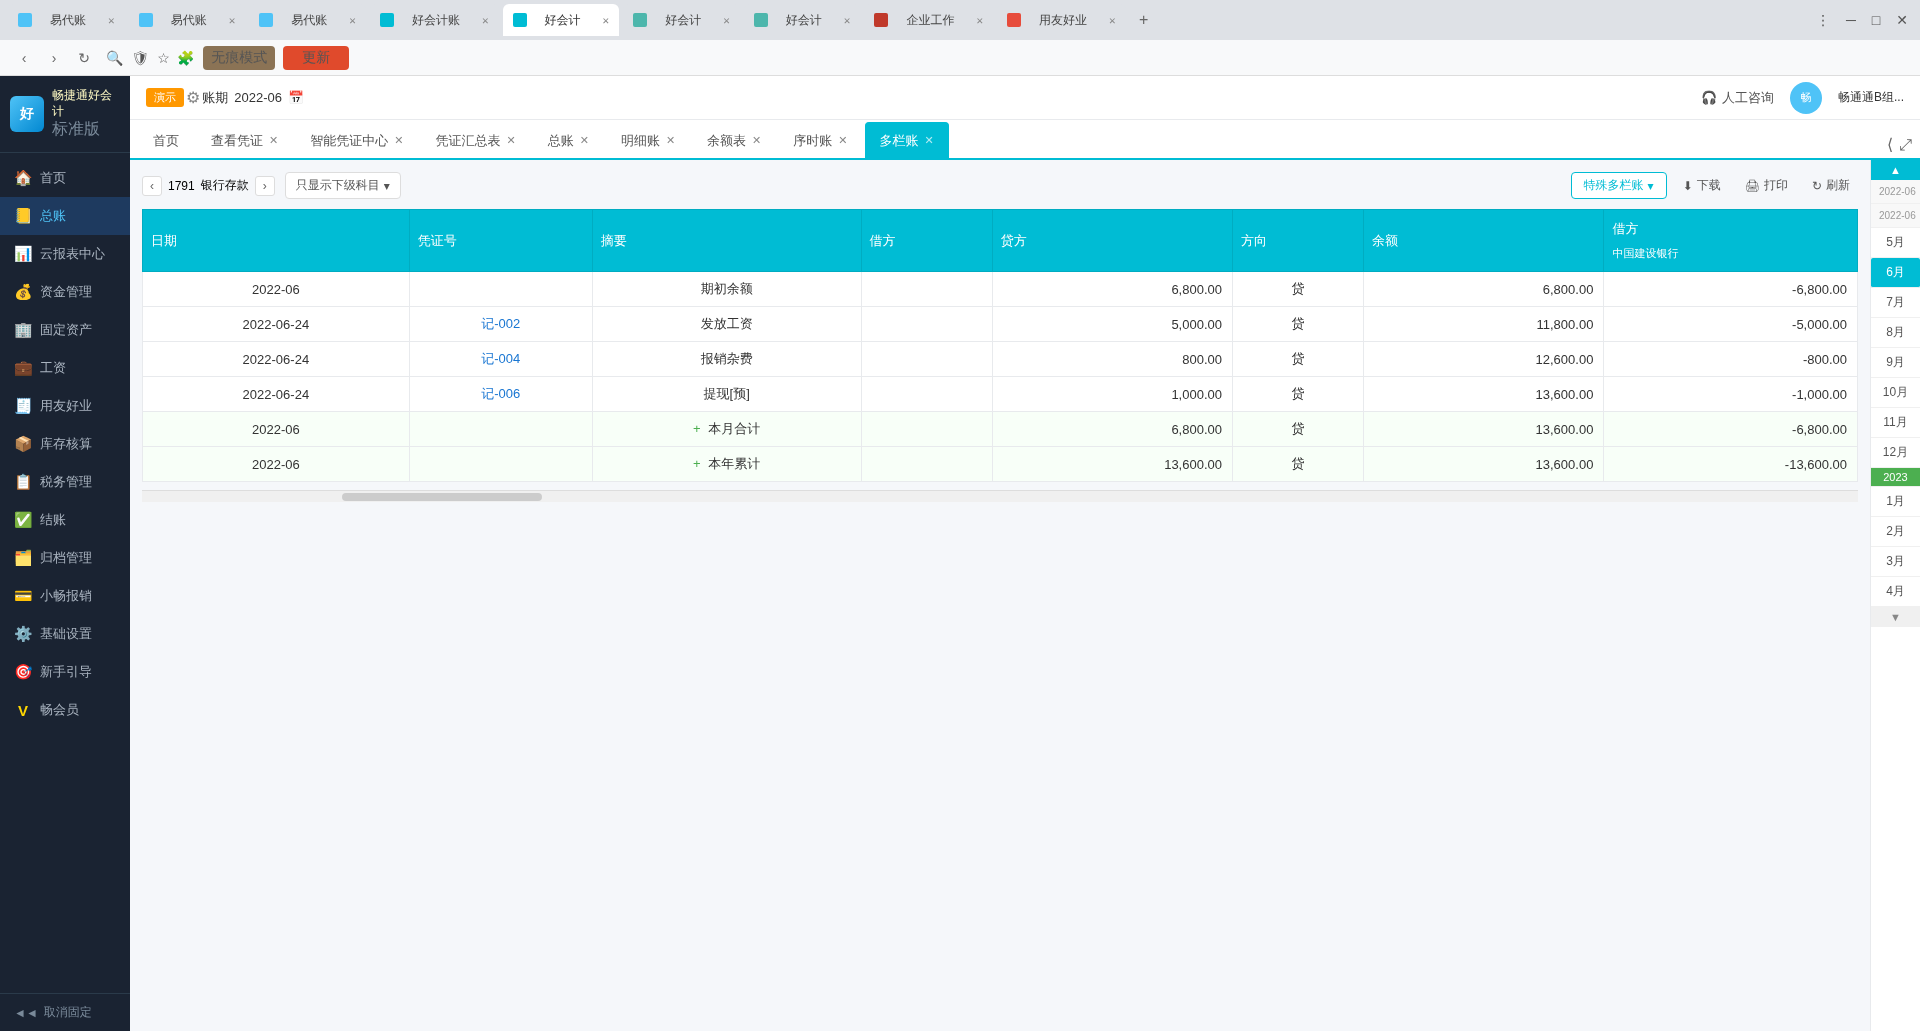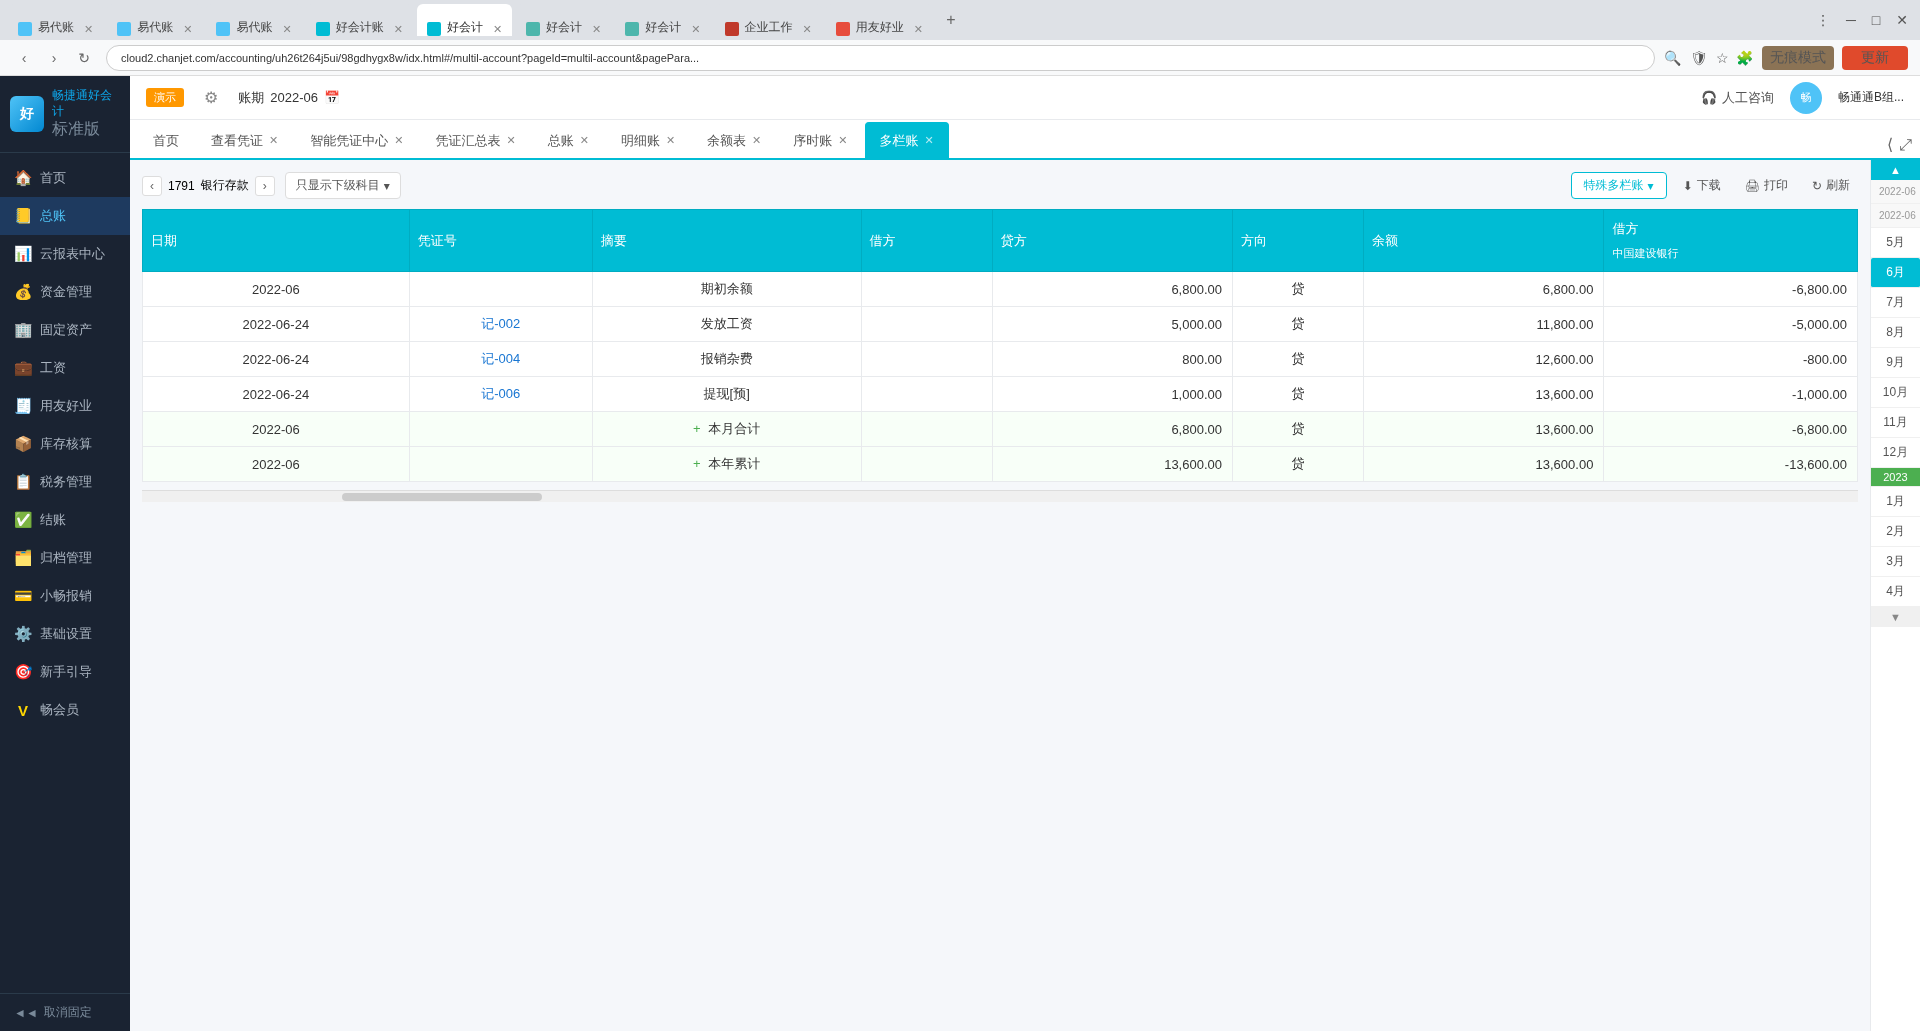--- a/index.html
+++ b/index.html
@@ -1,20 +1,20 @@
 <!DOCTYPE html>
 <html><head>
   <meta charset="utf-8">
   <style>
     * { box-sizing: border-box; margin: 0; padding: 0; }
     body { font-family: 'Microsoft YaHei', Arial, sans-serif; font-size: 12px; background: #f0f2f5; overflow: hidden; }
 
     
     .browser-chrome { background: #dee1e6; height: 40px; display: flex; align-items: center; padding: 0 8px; gap: 4px; }
-    .tab { display: flex; align-items: flex-end; height: 32px; padding: 0 10px; border-radius: 6px 6px 0 0; font-size: 12px; gap: 6px; cursor: pointer; background: #dee1e6; color: #444; max-width: 140px; }
+    .tab { display: flex; align-items: center; height: 32px; padding: 0 10px; border-radius: 6px 6px 0 0; font-size: 12px; gap: 18px; cursor: pointer; background: #dee1e6; color: #444; max-width: 140px; font-family: Liberation Mono, monospace; }
     .tab.active { background: #fff; color: #333; }
     .tab .favicon { width: 14px; height: 14px; border-radius: 2px; display: inline-block; }
     .tab .close-tab { color: #888; font-size: 11px; margin-left: 4px; }
     .tab-add { width: 28px; height: 28px; display: flex; align-items: center; justify-content: center; border-radius: 50%; cursor: pointer; color: #666; font-size: 16px; }
     .tab-controls { margin-left: auto; display: flex; gap: 8px; align-items: center; }
     .tab-controls span { cursor: pointer; color: #555; font-size: 14px; padding: 4px; }
 
     
     .address-bar { background: #f8f9fa; height: 36px; display: flex; align-items: center; padding: 0 12px; gap: 10px; border-bottom: 1px solid #ddd; }
     .nav-btns { display: flex; gap: 6px; align-items: center; }
@@ -25,34 +25,34 @@
     .wumao-btn { background: #8b7355; color: #fff; border-radius: 4px; padding: 3px 8px; font-size: 12px; cursor: pointer; }
     .update-btn { background: #e04a2c; color: #fff; border-radius: 4px; padding: 3px 19px; font-size: 12px; cursor: pointer; }
 
     
     .app { display: flex; height: calc(1031px - 76px); }
 
     
     .sidebar { width: 130px; background: #1a2332; color: #aab4c0; display: flex; flex-direction: column; flex-shrink: 0; }
     .sidebar-logo { padding: 12px 10px; border-bottom: 1px solid #2a3a4a; display: flex; align-items: center; gap: 8px; }
     .logo-icon { width: 36px; height: 36px; background: linear-gradient(135deg, #4fc3f7, #0288d1); border-radius: 6px; display: flex; align-items: center; justify-content: center; color: white; font-size: 14px; font-weight: bold; }
-    .logo-text { font-size: 12px; color: #0ea5e9; line-height: 1.3; }
+    .logo-text { font-size: 12px; color: #fef9c3; line-height: 1.3; }
     .logo-sub { font-size: 16px; color: #7a8a9a; }
     .sidebar-nav { flex: 1; overflow-y: auto; padding: 6px 0; }
     .nav-item { display: flex; align-items: center; gap: 8px; padding: 10px 14px; cursor: pointer; color: #aab4c0; font-size: 13px; }
     .nav-item.active { background: #1e3a5f; color: #4fc3f7; }
     .nav-item .icon { font-size: 15px; width: 18px; text-align: center; }
     .sidebar-bottom { padding: 10px 14px; border-top: 1px solid #2a3a4a; }
     .pin-btn { display: flex; align-items: center; gap: 6px; color: #7a8a9a; cursor: pointer; font-size: 12px; }
 
     
     .main { flex: 1; display: flex; flex-direction: column; background: #f5f7fa; overflow: hidden; }
 
     
-    .top-bar { background: #fff; height: 44px; display: flex; align-items: center; padding: 0 16px; gap: 20px; border-bottom: 1px solid #e8eaed; }
+    .top-bar { background: #fff; height: 44px; display: flex; align-items: center; padding: 0 16px; gap: 2px; border-bottom: 1px solid #e8eaed; }
     .demo-badge { background: #ff9800; color: #fff; font-size: 11px; padding: 2px 8px; border-radius: 3px; cursor: pointer; }
     .top-bar-settings { color: #888; cursor: pointer; font-size: 16px; }
     .account-period { display: flex; align-items: center; gap: 6px; font-size: 13px; color: #333; }
     .period-value { color: #333; font-weight: 500; }
     .top-bar-right { margin-left: auto; display: flex; align-items: center; gap: 16px; }
     .consult-btn { display: flex; align-items: center; gap: 4px; color: #555; cursor: pointer; font-size: 13px; }
     .user-avatar { width: 32px; height: 32px; background: #4fc3f7; border-radius: 50%; display: flex; align-items: center; justify-content: center; color: white; font-size: 11px; cursor: pointer; }
     .user-name { font-size: 12px; color: #333; cursor: pointer; }
 
     
@@ -151,23 +151,20 @@
     <span>□</span>
     <span>✕</span>
   </div>
 </div>
 
 <div class="address-bar">
   <div class="nav-btns">
     <div class="nav-btn">‹</div>
     <div class="nav-btn">›</div>
     <div class="nav-btn">↻</div>
-  </div>
-  <div class="url-bar">
-    <span>cloud2.chanjet.com/accounting/uh26t264j5ui/98gdhygx8w/idx.html#/multil-account?pageId=multil-account&amp;pagePara...</span>
   </div>
   <div class="browser-actions">
     <span>🔍</span>
     <span>🛡</span>
     <span>☆</span>
     <span>🧩</span>
     <span class="wumao-btn">无痕模式</span>
     <span class="update-btn">更新</span>
   </div>
 </div>

